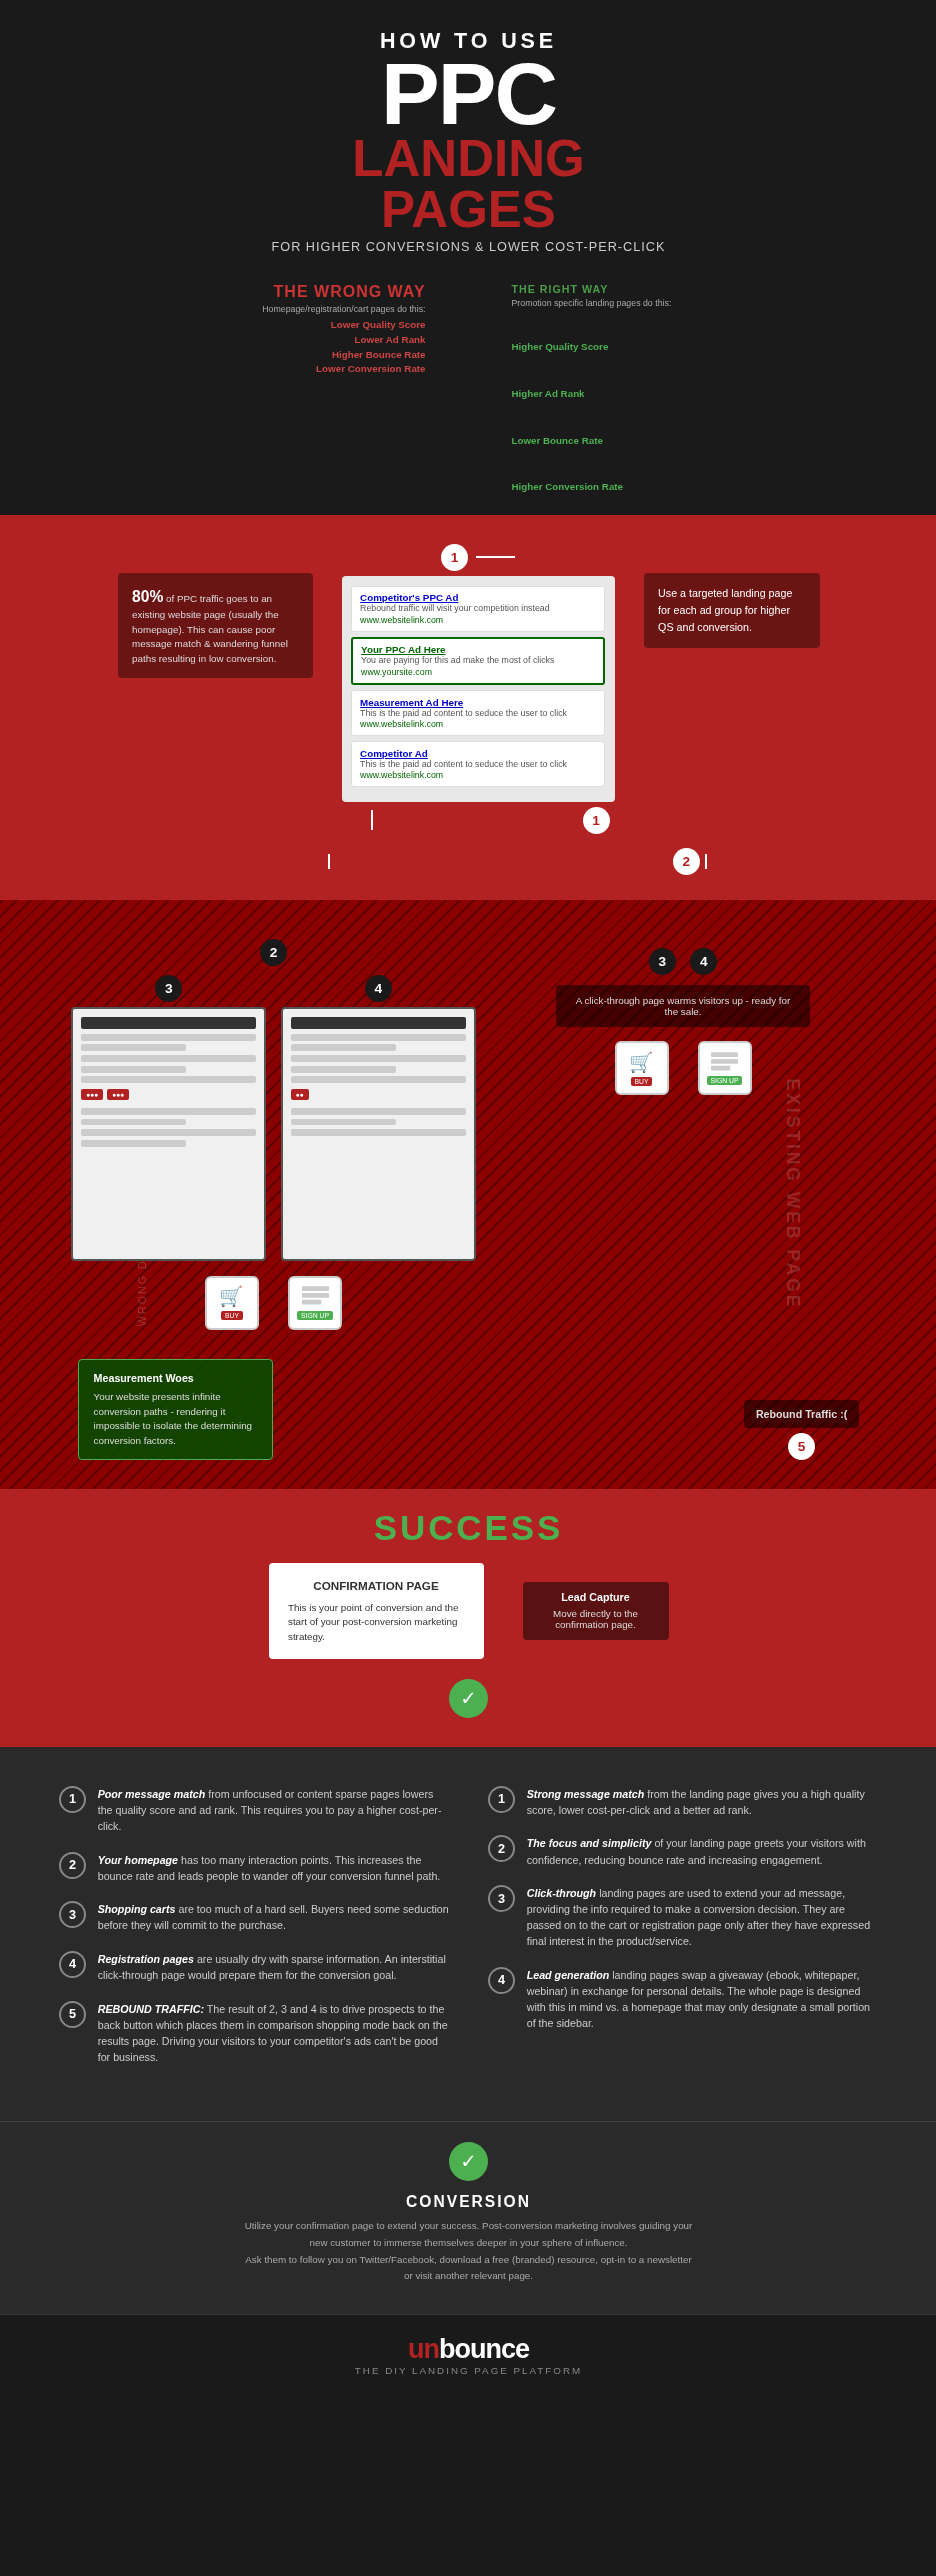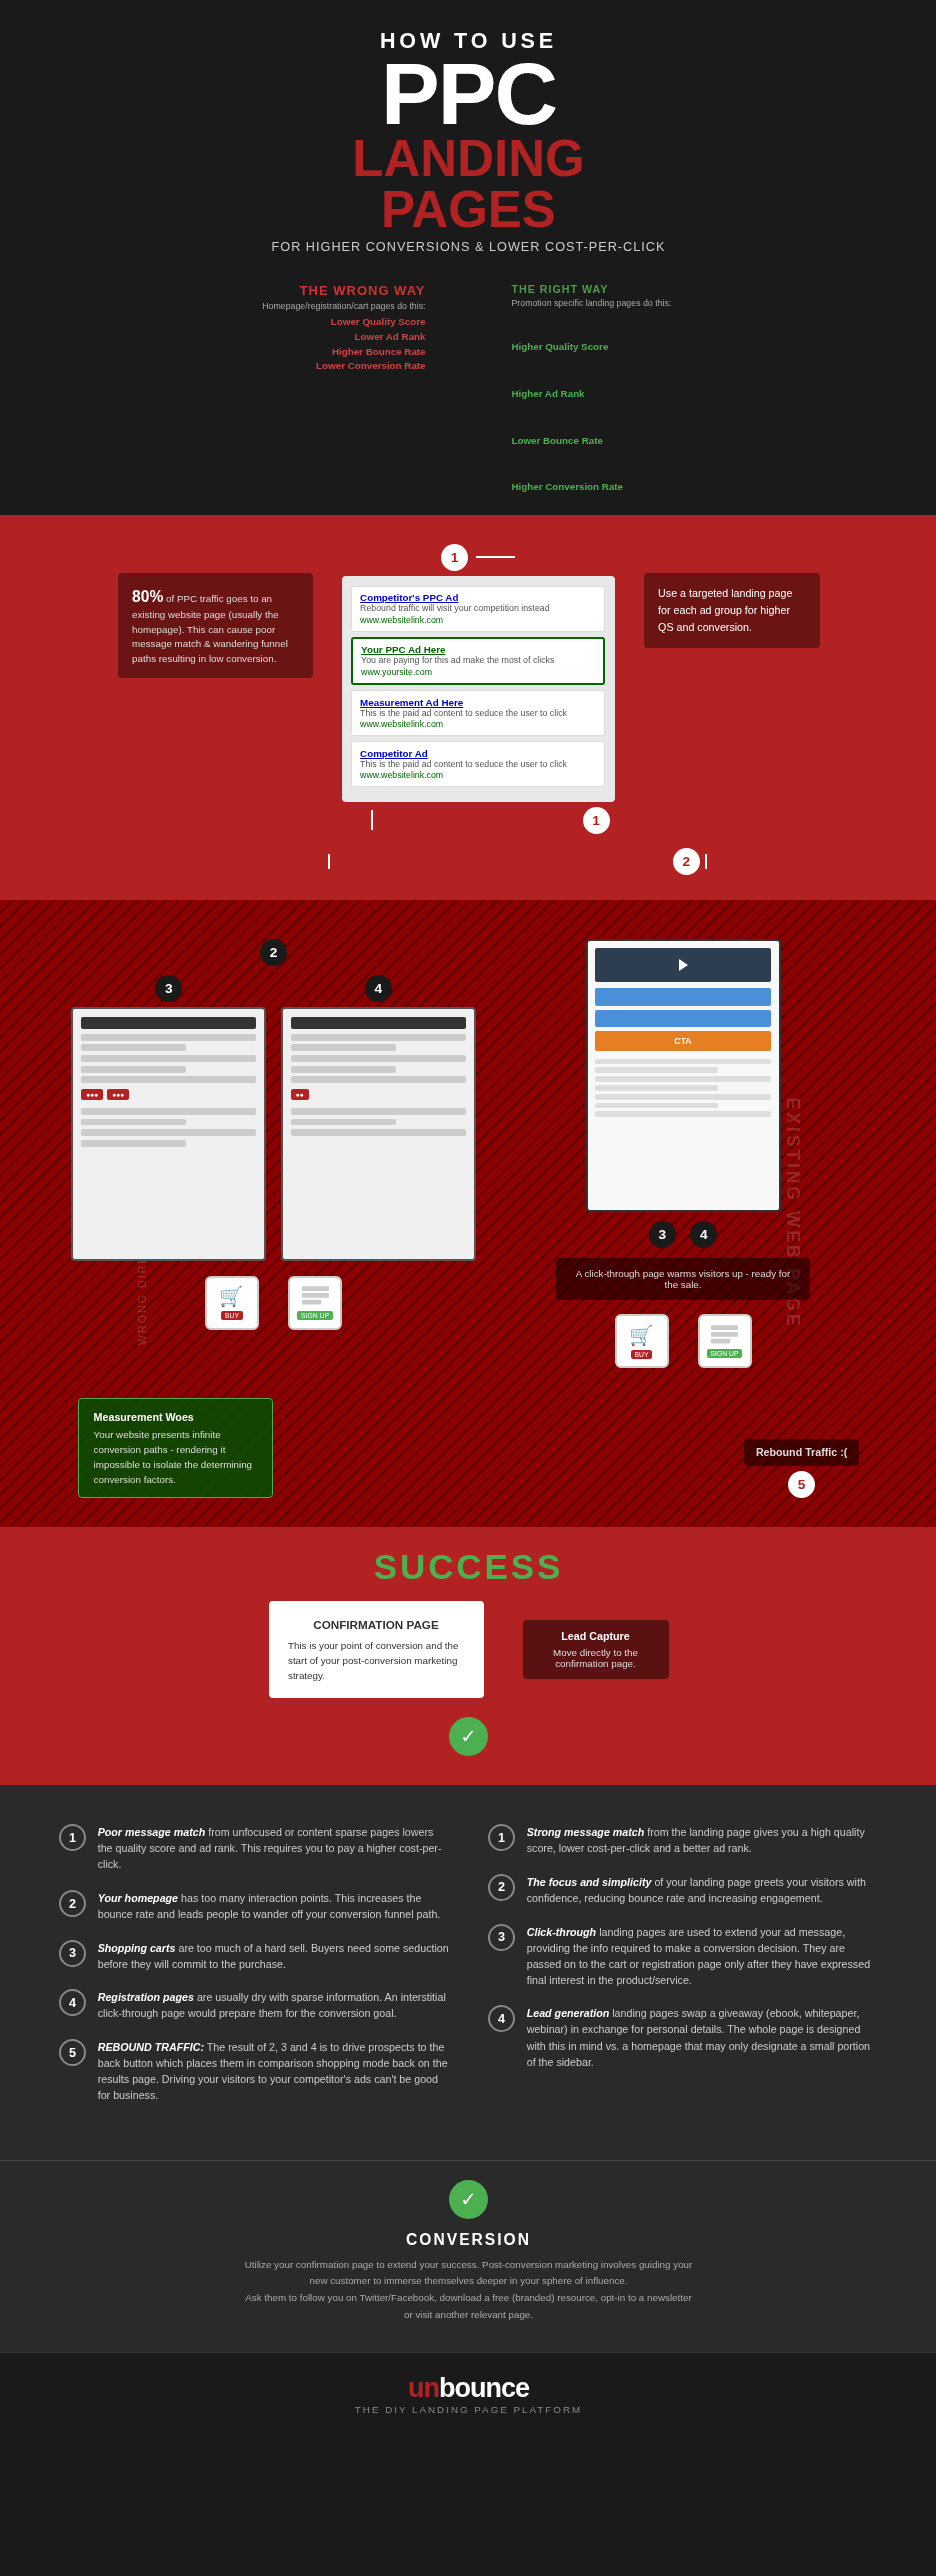--- a/index.html
+++ b/index.html
@@ -62,21 +62,21 @@
     }
     .wrong-way {
       text-align: right;
     }
     .right-way {
       text-align: left;
     }
     .wrong-way .section-title {
       color: #cc3333;
       font-weight: bold;
-      font-size: 13px;
+      font-size: 16px;
       letter-spacing: 1px;
       margin-bottom: 2.9px;
     }
     .right-way .section-title {
       color: #4a9c4a;
       font-weight: bold;
       font-size: 10.7px;
       letter-spacing: 1px;
       margin-bottom: 2.9px;
     }
@@ -676,35 +676,20 @@
             <rect x="0" y="7" width="28" height="5" fill="#ccc" rx="1"></rect>
             <rect x="0" y="14" width="20" height="5" fill="#ccc" rx="1"></rect>
           </svg>
           <div class="btn-label green">SIGN UP</div>
         </div>
       </div>
     </div>
 
     <div style="display:flex;flex-direction:column;align-items:center;width:332px;">
 
-      <div class="landing-mockup">
-        <div class="lp-header">
-          <div class="play-icon"></div>
-        </div>
-        <div class="lp-input"></div>
-        <div class="lp-input"></div>
-        <div class="lp-cta">CTA</div>
-        <div class="lp-line" style="margin-top:7.8px;"></div>
-        <div class="lp-line short"></div>
-        <div class="lp-line"></div>
-        <div class="lp-line short"></div>
-        <div class="lp-line"></div>
-        <div class="lp-line short"></div>
-        <div class="lp-line"></div>
-      </div>
 
       <div style="display:flex;gap:14.6px;align-items:center;margin-top:9.8px;">
         <div class="num-circle dark">3</div>
         <div class="num-circle dark">4</div>
       </div>
 
       <div style="background:rgba(0,0,0,0.5);border-radius:3.9px;padding:9.8px 14.6px;margin-top:9.8px;font-size:9.8px;color:#ddd;text-align:center;max-width:254px;">
         A click-through page warms visitors up - ready for the sale.
       </div>
 

